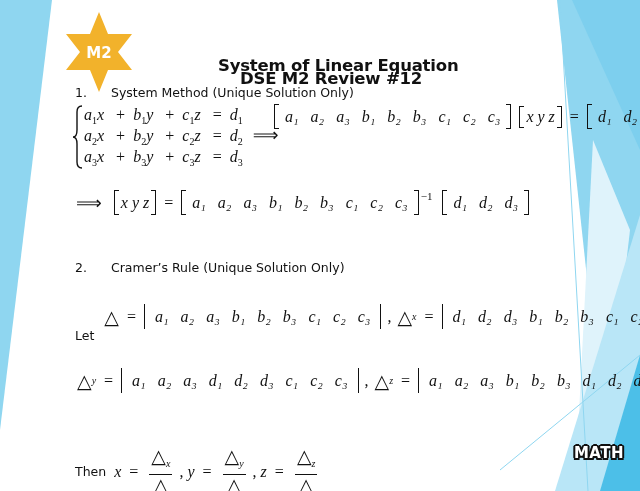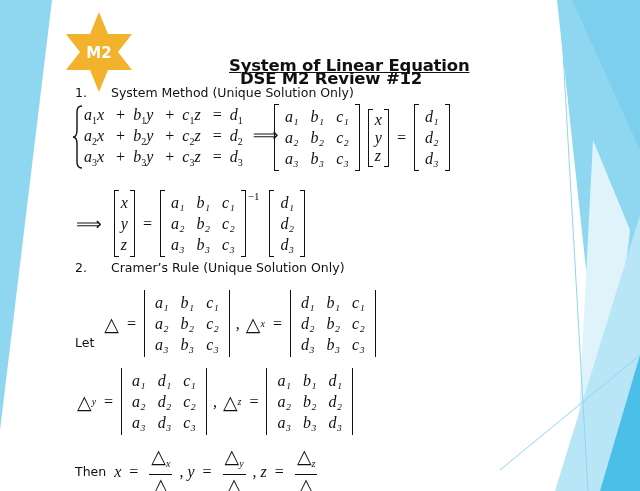--- a/index.html
+++ b/index.html
@@ -17,21 +17,21 @@
   .row { display: flex; align-items: center; }
   .sys { position: relative; padding-left: 12px; }
   .sys .line { height: 21px; line-height: 21px; }
   .brace { position: absolute; left: 0; top: 0; }
   .mat { display: inline-flex; position: relative; padding: 2px 4px; }
   .mat.brk { border-left: 1.3px solid #111; border-right: 1.3px solid #111; }
   .mat.brk::before, .mat.brk::after { content: ""; position: absolute; top: 0; bottom: 0; width: 4px; border-top: 1.3px solid #111; border-bottom: 1.3px solid #111; }
   .mat.brk::before { left: 0; }
   .mat.brk::after { right: 0; }
   .mat.det { border-left: 1.3px solid #111; border-right: 1.3px solid #111; }
-  .mat .col { display: flex; flex-direction: column; align-items: flex-start; }
+  .mat .col { display: flex; flex-direction: row; align-items: flex-start; }
   .mat .cell { height: 21px; line-height: 21px; padding: 0 6px; }
   .op { padding: 0 8px; font-style: normal; }
   .tri { font-style: normal; font-family: "DejaVu Sans", sans-serif; font-size: 19px; }
   .frac { display: inline-flex; flex-direction: column; align-items: center; vertical-align: middle; margin: 0 3px; }
   .frac .n { border-bottom: 1px solid #111; padding: 0 2px; line-height: 20px; }
   .frac .d { line-height: 20px; }
   .plain { font-family: "DejaVu Sans", sans-serif; font-style: normal; font-size: 12.5px; }
   .badge-text { font-family: "DejaVu Sans", sans-serif; font-weight: bold; fill: #fff; }
   .brand { position: absolute; left: 561px; top: 444px; width: 76px; text-align: center; font-family: "DejaVu Sans", sans-serif; font-weight: 900; color: #ffffff; font-size: 15px; line-height: 18px; letter-spacing: 0.5px;
            text-shadow: -1.5px -1.5px 0 #111, 1.5px -1.5px 0 #111, -1.5px 1.5px 0 #111, 1.5px 1.5px 0 #111, 0 2px 0 #111, 2px 0 0 #111, -2px 0 0 #111, 0 -2px 0 #111; }
@@ -49,21 +49,21 @@
   <line x1="560" y1="0" x2="588" y2="491" stroke="#8fd6f0" stroke-width="1"></line>
   <line x1="500" y1="470" x2="640" y2="355" stroke="#8fd6f0" stroke-width="1"></line>
 </svg>
 
 <svg class="abs" style="left:66px;top:12px;width:66px;height:80px;" viewBox="0 0 66 80">
   <polygon points="33,0 42,22 66,22 52,40 66,58 42,58 33,80 24,58 0,58 14,40 0,22 24,22" fill="#f2b22b"></polygon>
   <text class="badge-text" x="33" y="46" font-size="15" text-anchor="middle">M2</text>
 </svg>
 
 <div class="abs title" style="left:240px;top:26px;margin-top:43px;">DSE M2 Review #12</div>
-<div class="abs title" style="left:229px;top:56px;text-decoration:underline;">System of Linear Equation</div>
+<div class="abs title" style="left:218px;top:56px;">System of Linear Equation</div>
 
 <div class="abs heading" style="left:75px;top:85px;">
   <span class="num">1.</span><span>System Method (Unique Solution Only)</span>
 </div>
 
 <div class="abs math sys" style="left:72px;top:104px;">
   <svg class="brace" width="12" height="66" viewBox="0 0 12 66">
     <path d="M10,2 Q5,2 5,8 L5,26 Q5,33 1,33 Q5,33 5,40 L5,58 Q5,64 10,64" fill="none" stroke="#111" stroke-width="1.4"></path>
   </svg>
   <div class="line">
@@ -270,13 +270,14 @@
   <span class="up" style="padding:0 4px;">,</span>
   <span>z</span>
     <span class="op up">=</span>
   <span class="frac">
     <span class="n"><span class="tri">△</span><span class="subi">z</span></span>
     <span class="d"><span class="tri">△</span></span>
   </span>
 </div>
 
 <div class="brand">
+  <div>MATH</div>
 </div>
 
 </body></html>

